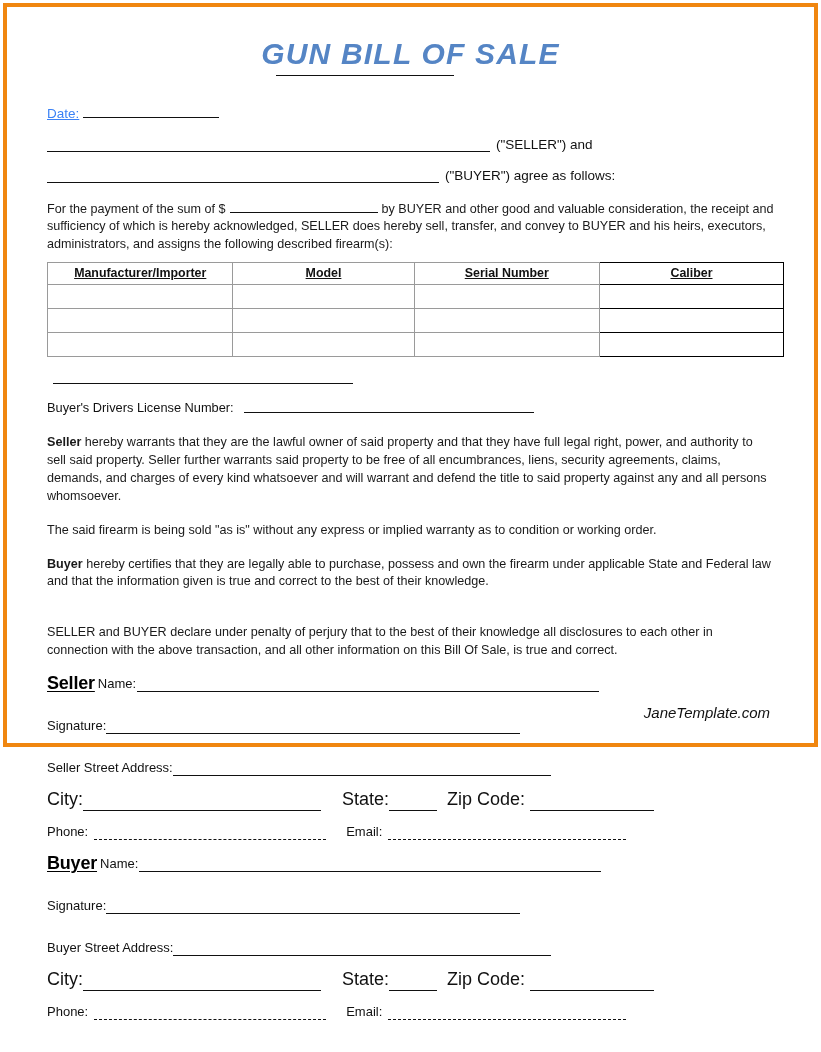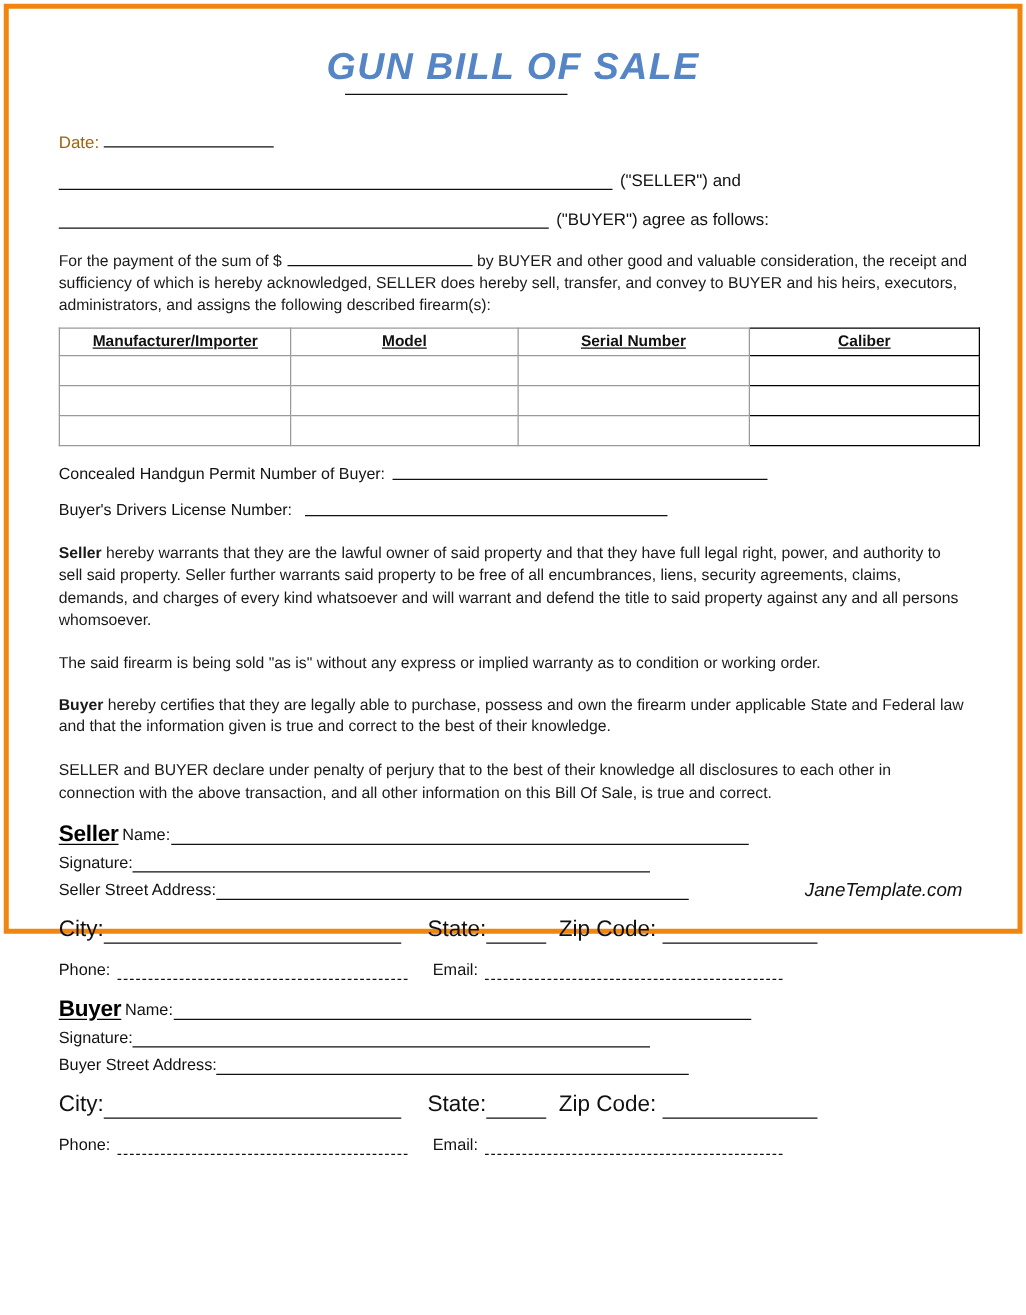--- a/index.html
+++ b/index.html
@@ -56,21 +56,22 @@
     display: inline-block;
     border-bottom: 1.2px solid #111;
     height: 0.85em;
     vertical-align: baseline;
   }
 
   
   .date-row {
     margin-top: 30px;
     font-size: 13.5px;
-    color: #a16207;
+    color: #3b82f6;
+    text-decoration: underline;
   }
   .date-row .ln { width: 136px; margin-left: 4px; }
 
   
   .party-row {
     margin-top: 16px;
     font-size: 13.5px;
     color: #111;
     display: flex;
     align-items: flex-end;
@@ -126,21 +127,21 @@
     color: #111;
     margin-top: 14px;
   }
   .permit-row .ln { vertical-align: -1px; }
   .permit-row.r1 .ln { width: 300px; margin-left: 6px; }
   .permit-row.r2 .ln { width: 290px; margin-left: 10px; }
 
   .p-seller   { margin-top: 19px; }
   .p-buyer    { margin-top: 16px; }
   .p-asis     { margin-top: 16px; }
-  .p-perjury  { margin-top: 17px; }
+  .p-perjury  { margin-top: 33px; }
   .p-executed { margin-top: 17px; }
   .p-executed .ln.short { width: 38px; margin: 0 4px; }
   .p-executed .ln.mid   { width: 160px; margin: 0 4px; }
   .p-executed .ln.tiny  { width: 22px; margin: 0 3px; }
 
   
   .sig-block { margin-top: 14px; }
   .sig-heading-row {
     display: flex;
     align-items: flex-end;
@@ -157,21 +158,21 @@
     color: #000;
   }
   .sig-heading-row .nm-lbl { padding: 0 0 1px 3px; }
   .sig-heading-row .fill { flex: 1 1 auto; border-bottom: 1.3px solid #111; height: 15px; margin-left: 1px; max-width: 462px; }
 
   .sig-row {
     display: flex;
     align-items: flex-end;
     font-size: 13px;
     color: #111;
-    margin-top: 6px;
+    margin-top: 26px;
   }
   .sig-row .lbl { white-space: nowrap; padding-bottom: 1px; }
   .sig-row .fill { border-bottom: 1.3px solid #111; height: 15px; }
   .sig-row.signature .fill { width: 414px; }
   .sig-row.street .fill { width: 378px; }
 
   .csz-row {
     display: flex;
     align-items: flex-end;
     font-size: 18px;
@@ -267,21 +268,21 @@
       <tr>
         <td></td>
         <td></td>
         <td></td>
         <td class="caliber"></td>
       </tr>
     </tbody>
   </table>
 
   <div class="permit-row r1">
-    <span>Concealed Handgun Permit Number of Buyer:</span><span class="ln"></span>
+    <span class="ln"></span>
   </div>
   <div class="permit-row r2">
     <span>Buyer's Drivers License Number:</span><span class="ln"></span>
   </div>
 
   <div class="para p-seller">
     <b>Seller</b><span> hereby  warrants  that they are  the  lawful owner  of said property and that they have  full legal right, power,  and authority to sell said property. Seller further warrants  said property to be free of all encumbrances,  liens, security agreements,  claims, demands, and charges of every kind whatsoever and will warrant  and defend the title to said property against any and all persons whomsoever.</span>
   </div>
 
   <div class="para p-asis">The  said firearm is being sold "as is" without any express or implied warranty  as to condition or working order.</div>

